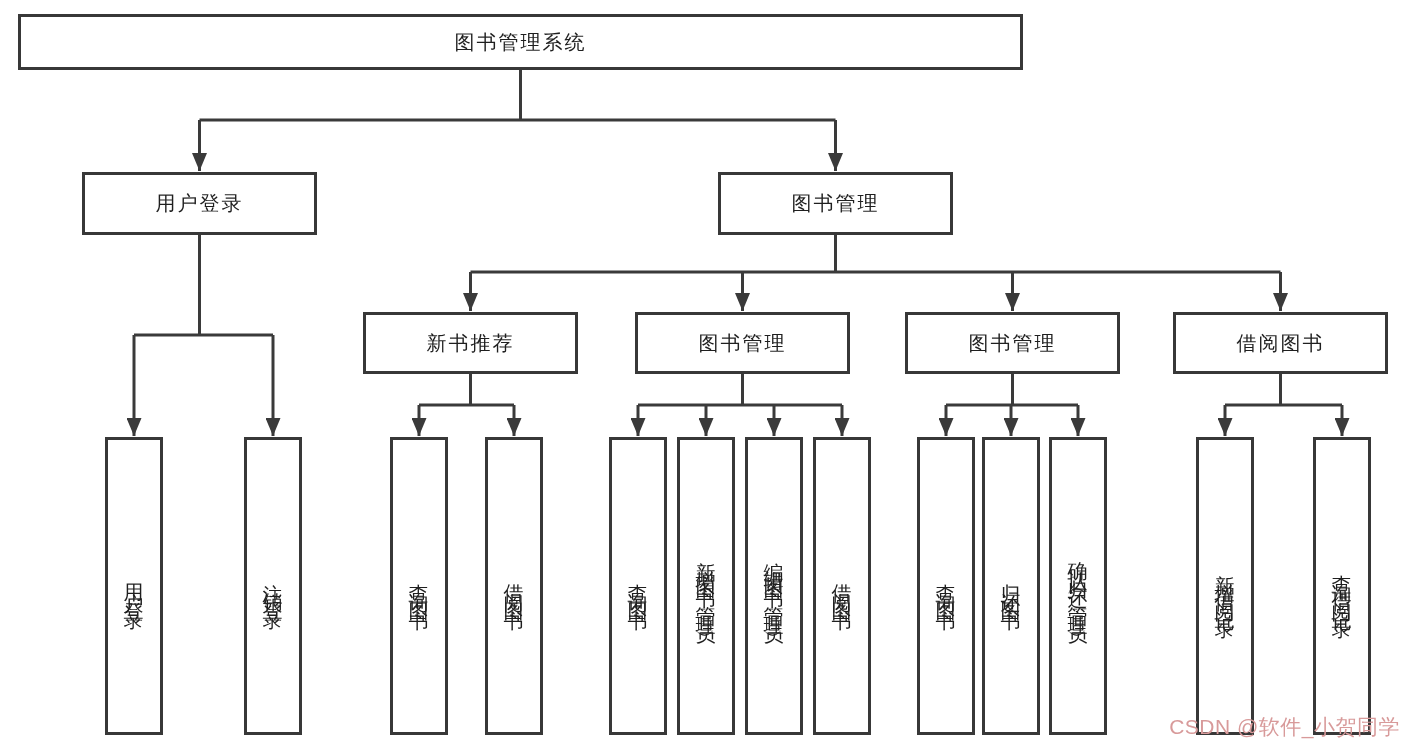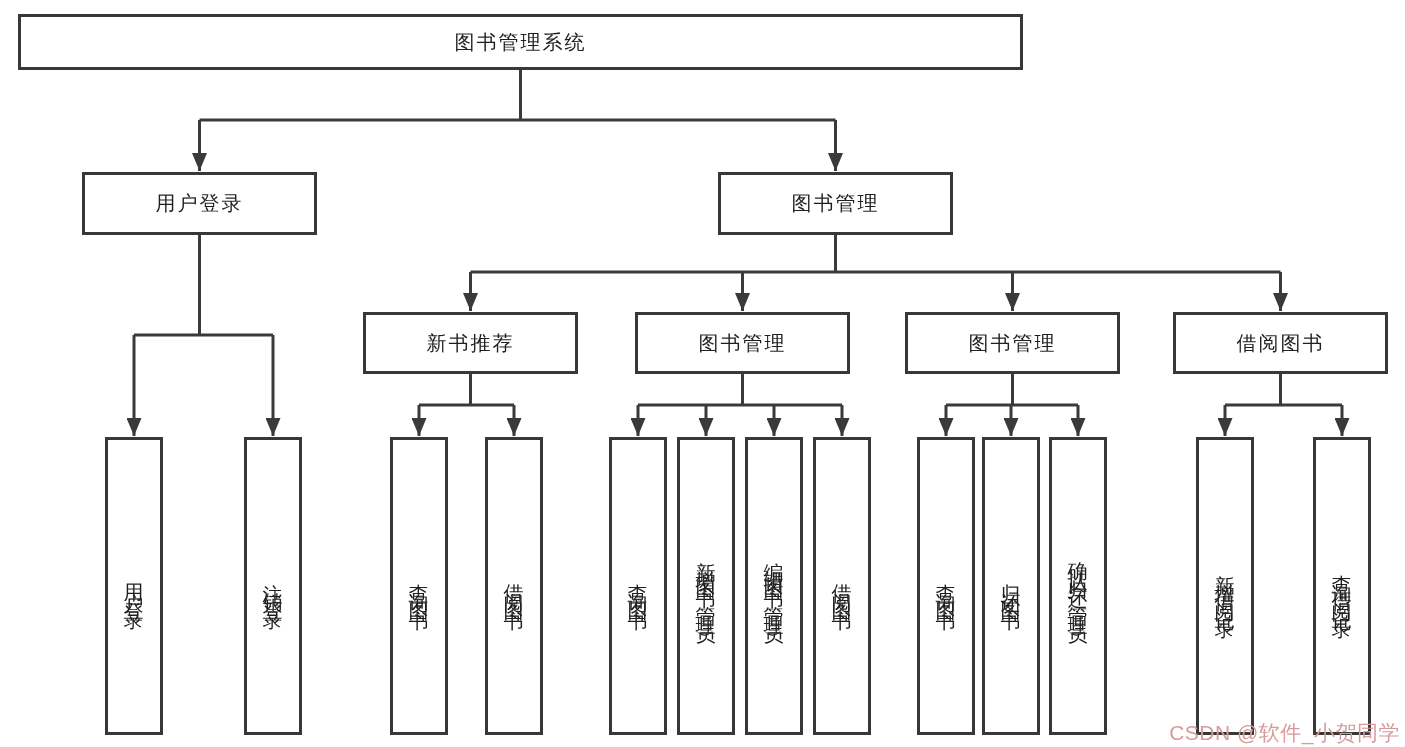--- a/index.html
+++ b/index.html
@@ -36,21 +36,21 @@
   .leaf .lbl{
     writing-mode:vertical-rl;
     text-orientation:mixed;
     font-size:20px;
     letter-spacing:9px;
     line-height:1.1;
     white-space:nowrap;
   }
   .watermark{
     position:absolute;
-    right:5px;bottom:0;
+    right:5px;bottom:6px;
     font-size:21px;
     color:var(--watermark);
     letter-spacing:0.5px;
     white-space:nowrap;
   }
 </style>
 </head>
 <body>
 
 <div id="canvas">

